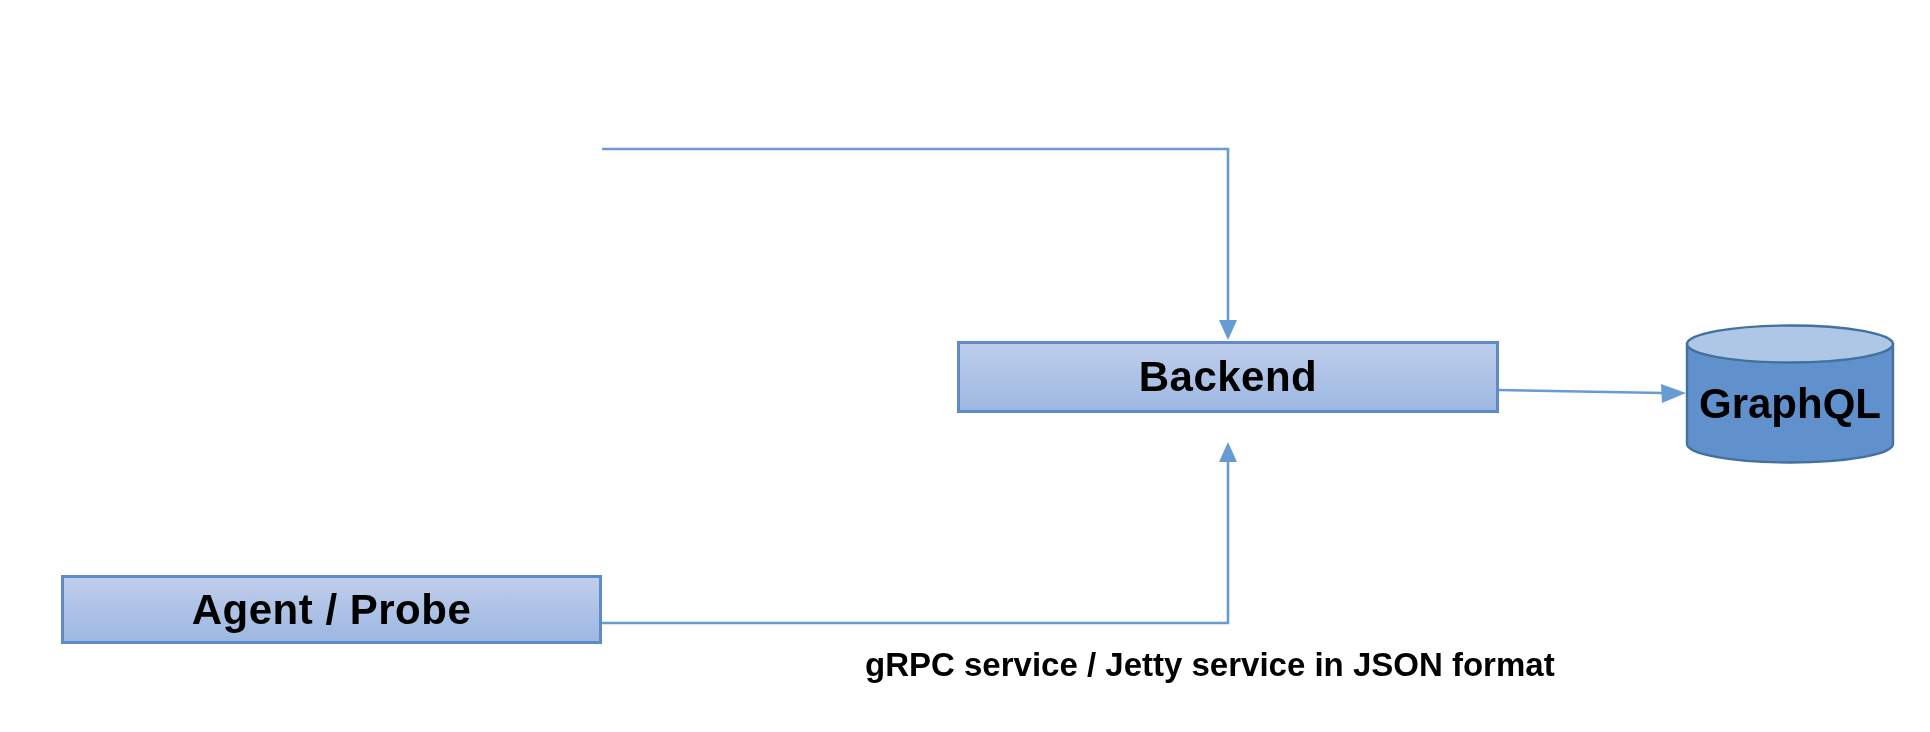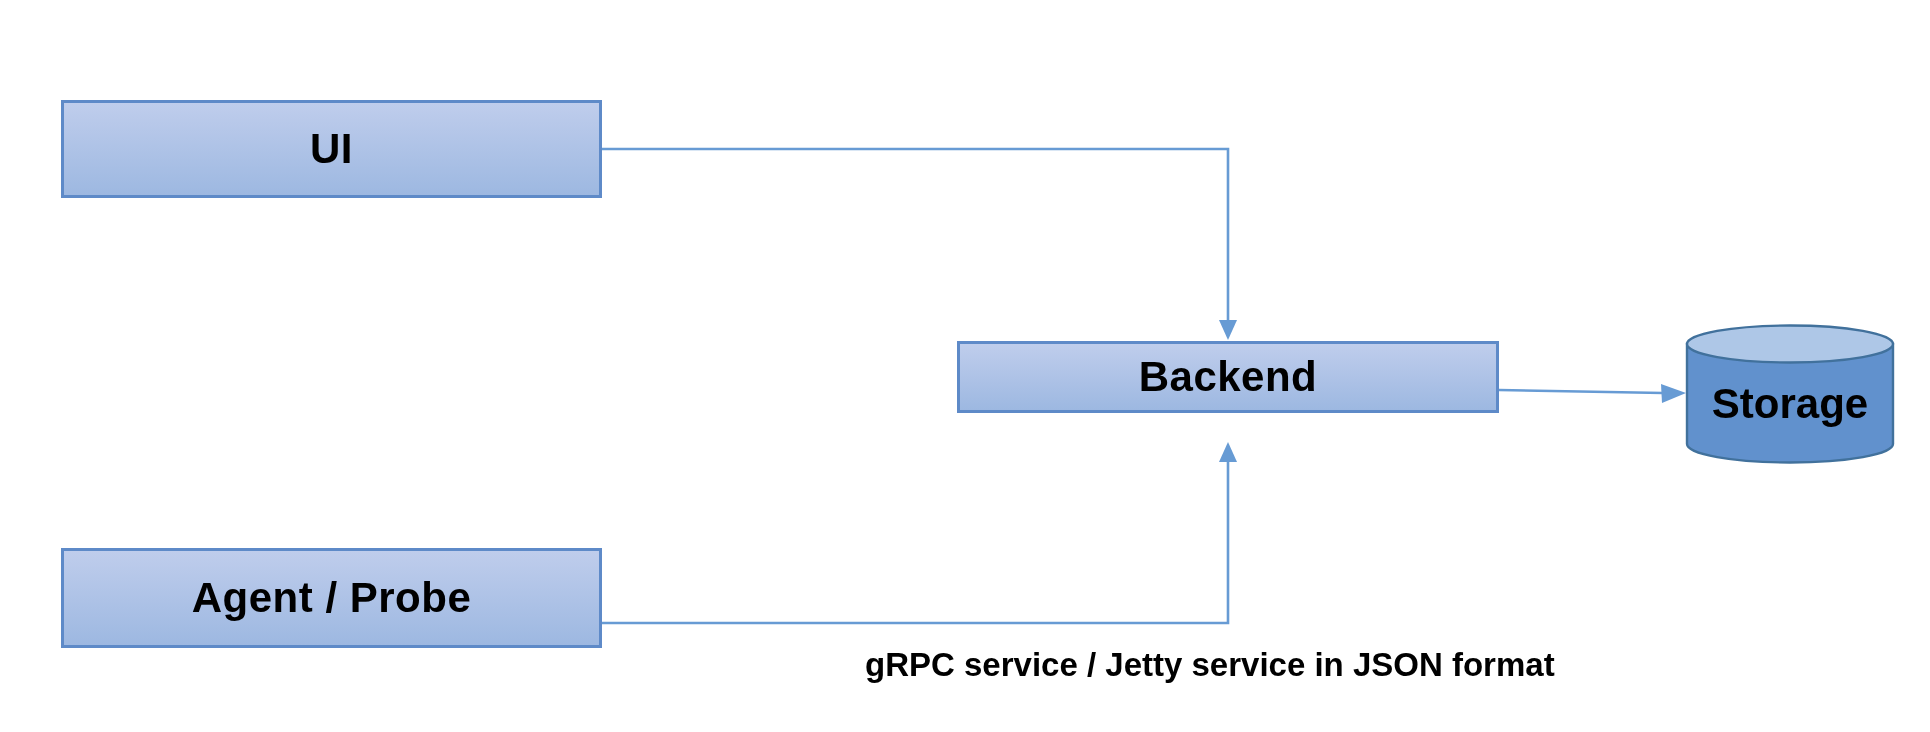--- a/index.html
+++ b/index.html
@@ -43,21 +43,21 @@
     justify-content: center;
     background: linear-gradient(to bottom, var(--node-fill-top, #bfcdec), var(--node-fill-bottom, #9db8e1));
     border: 3px solid var(--node-border, #5e8ac8);
     box-sizing: border-box;
     color: var(--label-text, #000000);
     font-weight: 700;
     font-size: 42px;
     letter-spacing: 0.5px;
   }
   .node-ui     { left: 61px;  top: 100px; width: 541px; height: 98px; }
-  .node-agent  { left: 61px;  top: 548px; width: 541px; height: 100px; }
+  .node-agent  { left: 61px;  top: 575px; width: 541px; height: 69px; }
   .node-backend{ left: 957px; top: 341px; width: 542px; height: 72px; }
   .storage-label {
     position: absolute;
     left: 1687px; top: 352px;
     width: 206px; height: 104px;
     display: flex;
     align-items: center;
     justify-content: center;
     color: var(--label-text, #000000);
     font-weight: 700;
@@ -89,32 +89,29 @@
 
     <path class="connector" d="M 1499 390 L 1663 393"></path>
     <polygon class="arrowhead" points="1686,393 1661,384 1662,403"></polygon>
 
     <g>
       <path class="cyl-body" d="M 1687 344 L 1687 444 A 103 18.5 0 0 0 1893 444 L 1893 344 Z"></path>
       <ellipse class="cyl-top" cx="1790" cy="344" rx="103" ry="18.5"></ellipse>
     </g>
   </svg>
 
-  <div class="node node-ui">
-    <span>UI</span>
-  </div>
 
   <div class="node node-agent">
     <span>Agent / Probe</span>
   </div>
 
   <div class="node node-backend">
     <span>Backend</span>
   </div>
 
   <div class="storage-label">
-    <span>Storage</span>
+    <span>GraphQL</span>
   </div>
 
 
   <div class="edge-label edge-label-bottom">gRPC service / Jetty service in JSON format</div>
 
 </div>
 
 </body></html>

